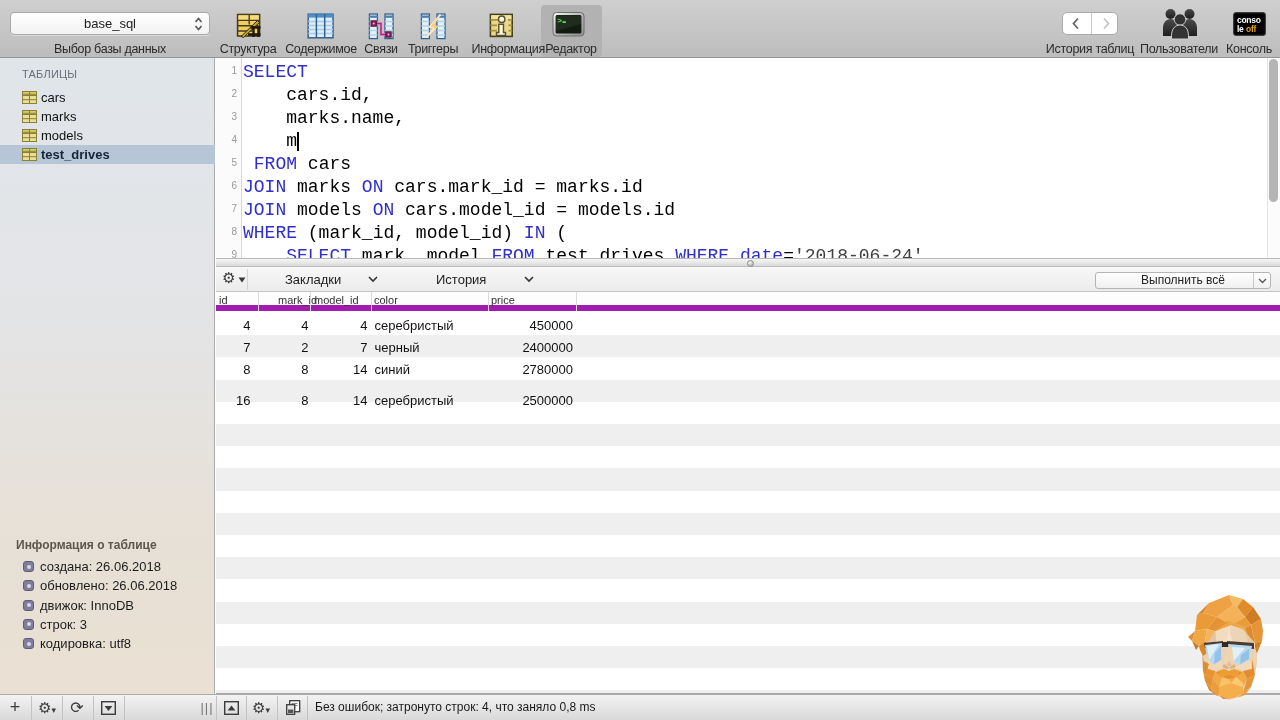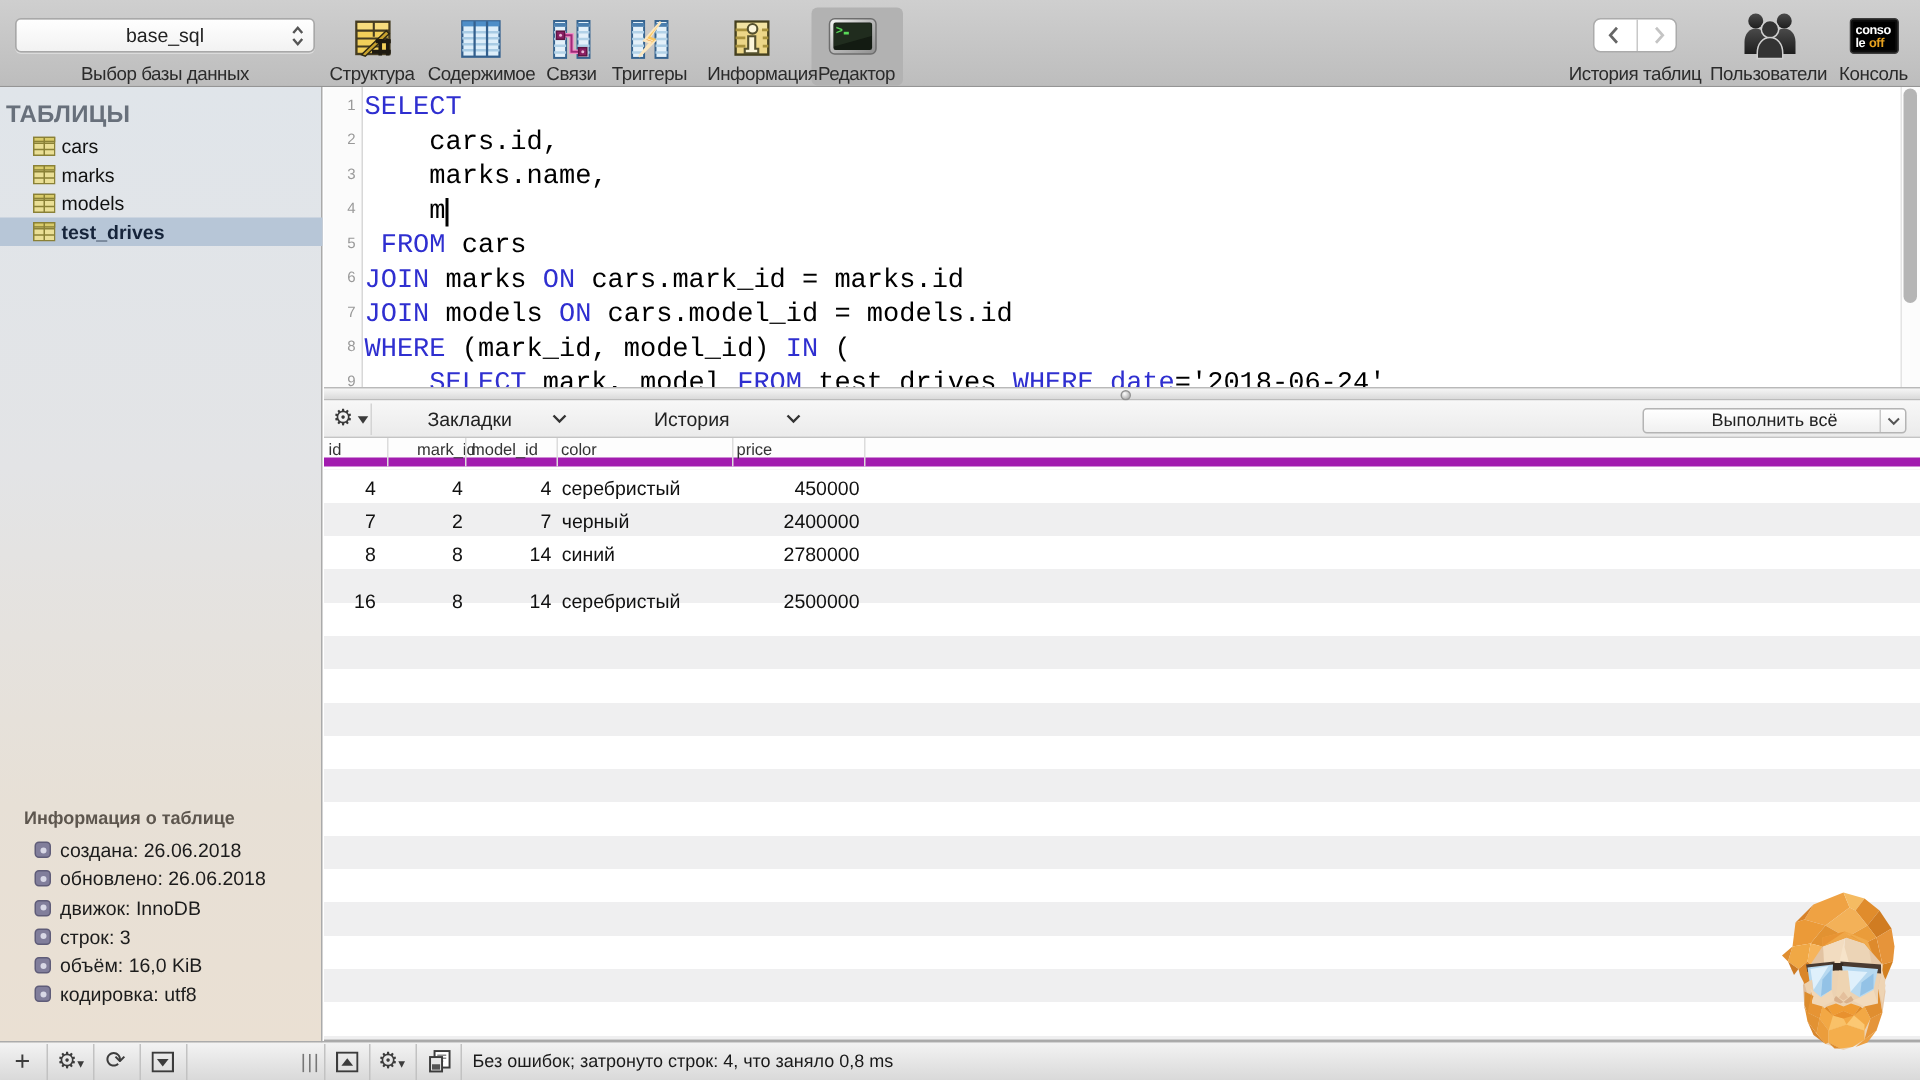--- a/index.html
+++ b/index.html
@@ -17,39 +17,39 @@
   border:1px solid #a8a8a8; border-radius:4px;
   box-shadow:0 1px 0 rgba(255,255,255,.4);
   font-size:13px; color:#222; text-align:center; line-height:21px;
 }
 #editor-sel { position:absolute; left:541px; top:5px; width:61px; height:52px; background:#b2b2b2; border-radius:4px; }
 #sidebar {
   position:absolute; left:0; top:58px; width:215px; height:637px;
   background:linear-gradient(#e0e5ea 0%, #e3e4e6 40%, #e7e0d6 75%, #eae0d3 100%);
   border-right:1px solid #aaa;
 }
-#sb-title { position:absolute; left:4px; top:10px; font-size:16px; font-weight:bold; color:#68707b; letter-spacing:.2px;}
+#sb-title { position:absolute; left:22px; top:10px; font-size:11px; font-weight:normal; color:#68707b; letter-spacing:.2px;}
 .sb-item { position:absolute; left:0; width:215px; height:19px; font-size:13px; color:#111; }
 .sb-item .ticon { position:absolute; left:22px; top:3px; }
 .sb-item .txt { position:absolute; left:41px; top:2px; }
 .sb-sel { background:#b7c6d7; }
 .sb-sel .txt { font-weight:bold; color:#16243a; }
 #infopanel { position:absolute; left:0; top:478px; width:215px; }
 #info-title { font-size:12px; font-weight:bold; color:#5d564e; padding:2px 0 6px 16px; }
 .info-row { position:relative; height:19.3px; font-size:13px; color:#1c1c1c; }
 .info-ic { position:absolute; left:23px; top:3px; width:11px; height:11px; border-radius:3px;
   background:#817e9b; border:1px solid #5f5c78; }
 .info-ic::after { content:""; position:absolute; left:2.5px; top:2.5px; width:4px; height:4px; border-radius:50%; background:#d8d8e6; }
 .info-row .t { position:absolute; left:40px; top:1px; }
 #editor { position:absolute; left:216px; top:58px; width:1064px; height:200px; background:#fff; overflow:hidden; }
 #gutter { position:absolute; left:0; top:0; width:26px; height:200px; background:#fbfbfb; border-right:1px solid #d8d8d8; }
 .lnum { position:absolute; right:4px; font-size:10px; color:#999; font-family:"Liberation Sans",sans-serif; }
 #code { position:absolute; left:27px; top:2.5px; font-family:"Liberation Mono",monospace; font-size:18px; line-height:23px; white-space:pre; color:#000; }
 .kw { color:#2f2fd0; }
-.str { color:#000000; }
+.str { color:#404040; }
 #vscroll { position:absolute; right:0; top:0; width:13px; height:200px; background:#fcfcfc; border-left:1px solid #e4e4e4; }
 #vthumb { position:absolute; right:2px; top:1px; width:9px; height:143px; background:#b5b5b5; border-radius:5px; }
 #divider { position:absolute; left:216px; top:258px; width:1064px; height:9px; background:linear-gradient(#f6f6f6,#dadada); border-top:1px solid #b9b9b9; border-bottom:1px solid #bcbcbc; }
 #divider .knob { position:absolute; left:531px; top:1px; width:7px; height:7px; border-radius:50%; background:radial-gradient(circle at 35% 30%, #fdfdfd, #9a9a9a); border:0.5px solid #909090;}
 #qtoolbar { position:absolute; left:216px; top:267px; width:1064px; height:25px; background:linear-gradient(#f7f7f7,#ebebeb); border-bottom:1px solid #c4c4c4; font-size:13px; color:#222; }
 #runall { position:absolute; right:9px; top:5px; width:176px; height:17px; background:linear-gradient(#fff,#f0f0f0); border:1px solid #b4b4b4; border-radius:3px; font-size:12px; color:#222; text-align:center; line-height:15px; }
 #runall .sep { position:absolute; right:16px; top:0; width:1px; height:15px; background:#c8c8c8; }
 #thead { position:absolute; left:216px; top:292px; width:1064px; height:19px; background:#fdfdfd; border-bottom:6px solid #a21caf; font-size:11px; color:#333; }
 #thead .h { position:absolute; top:2px; }
 #thead .csep { position:absolute; top:0; width:1px; height:19px; background:#dcdcdc; }
@@ -237,24 +237,20 @@
     <div class="info-row">
         <span class="info-ic"></span>
         <span class="t">движок: InnoDB</span>
       </div>
     <div class="info-row">
         <span class="info-ic"></span>
         <span class="t">строк: 3</span>
       </div>
     <div class="info-row">
         <span class="info-ic"></span>
-        <span class="t">объём: 16,0 KiB</span>
-      </div>
-    <div class="info-row">
-        <span class="info-ic"></span>
         <span class="t">кодировка: utf8</span>
       </div>
   </div>
 </div>
 
 <div id="editor">
   <div id="gutter">
     <div class="lnum" style="top:7px">1</div>
     <div class="lnum" style="top:30px">2</div>
     <div class="lnum" style="top:53px">3</div>

